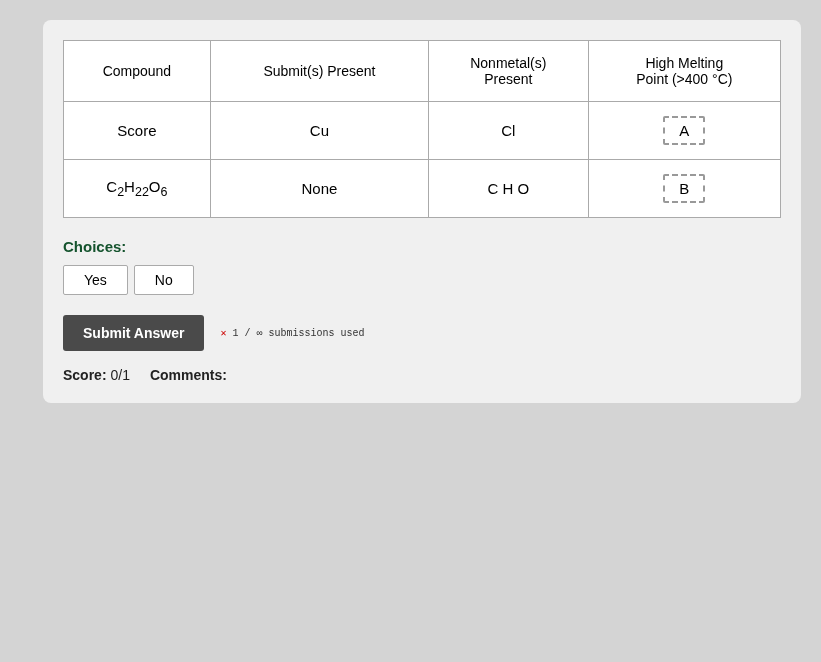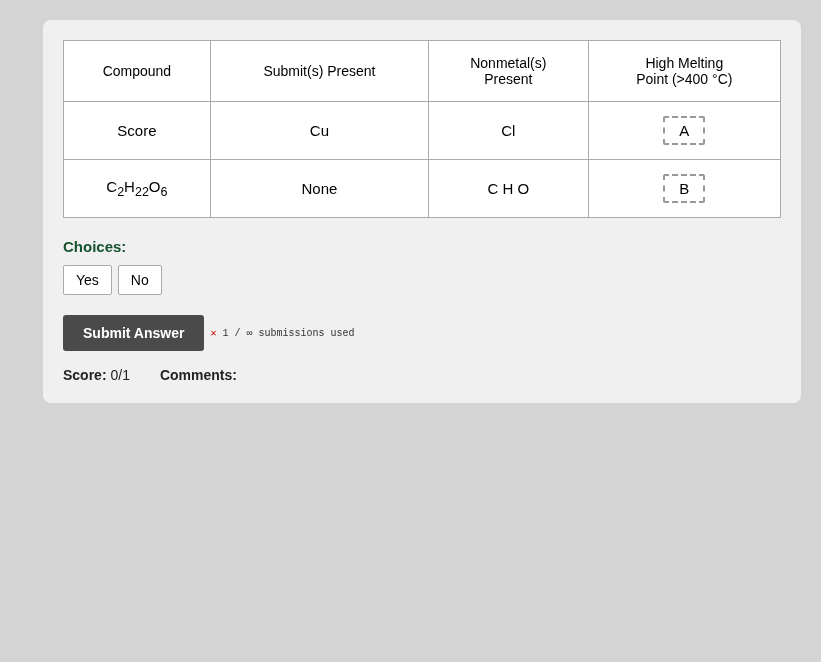--- a/index.html
+++ b/index.html
@@ -49,29 +49,29 @@
       color: #14532d;
     }
     .choices-buttons {
       display: flex;
       gap: 6px;
       margin-bottom: 20px;
     }
     .choice-btn {
       border: 1px solid #aaa;
       background: #fff;
-      padding: 6px 12px;
+      padding: 6px 20px;
       font-size: 14px;
       cursor: pointer;
       border-radius: 2px;
     }
     .submit-row {
       display: flex;
       align-items: center;
-      gap: 6px;
+      gap: 16px;
       margin-bottom: 16px;
     }
     .submit-btn {
       background-color: #4a4a4a;
       color: #fff;
       border: none;
       padding: 10px 20px;
       font-size: 14px;
       font-weight: bold;
       cursor: pointer;
@@ -81,21 +81,21 @@
       font-size: 10px;
       color: #333;
       font-family: Liberation Mono, monospace;
     }
     .x-mark {
       color: #cc0000;
       font-weight: bold;
     }
     .score-row {
       display: flex;
-      gap: 30px;
+      gap: 20px;
       font-size: 14px;
       color: #222;
     }
     .score-label {
       font-weight: bold;
     }
   </style>
 </head>
 <body>
 

